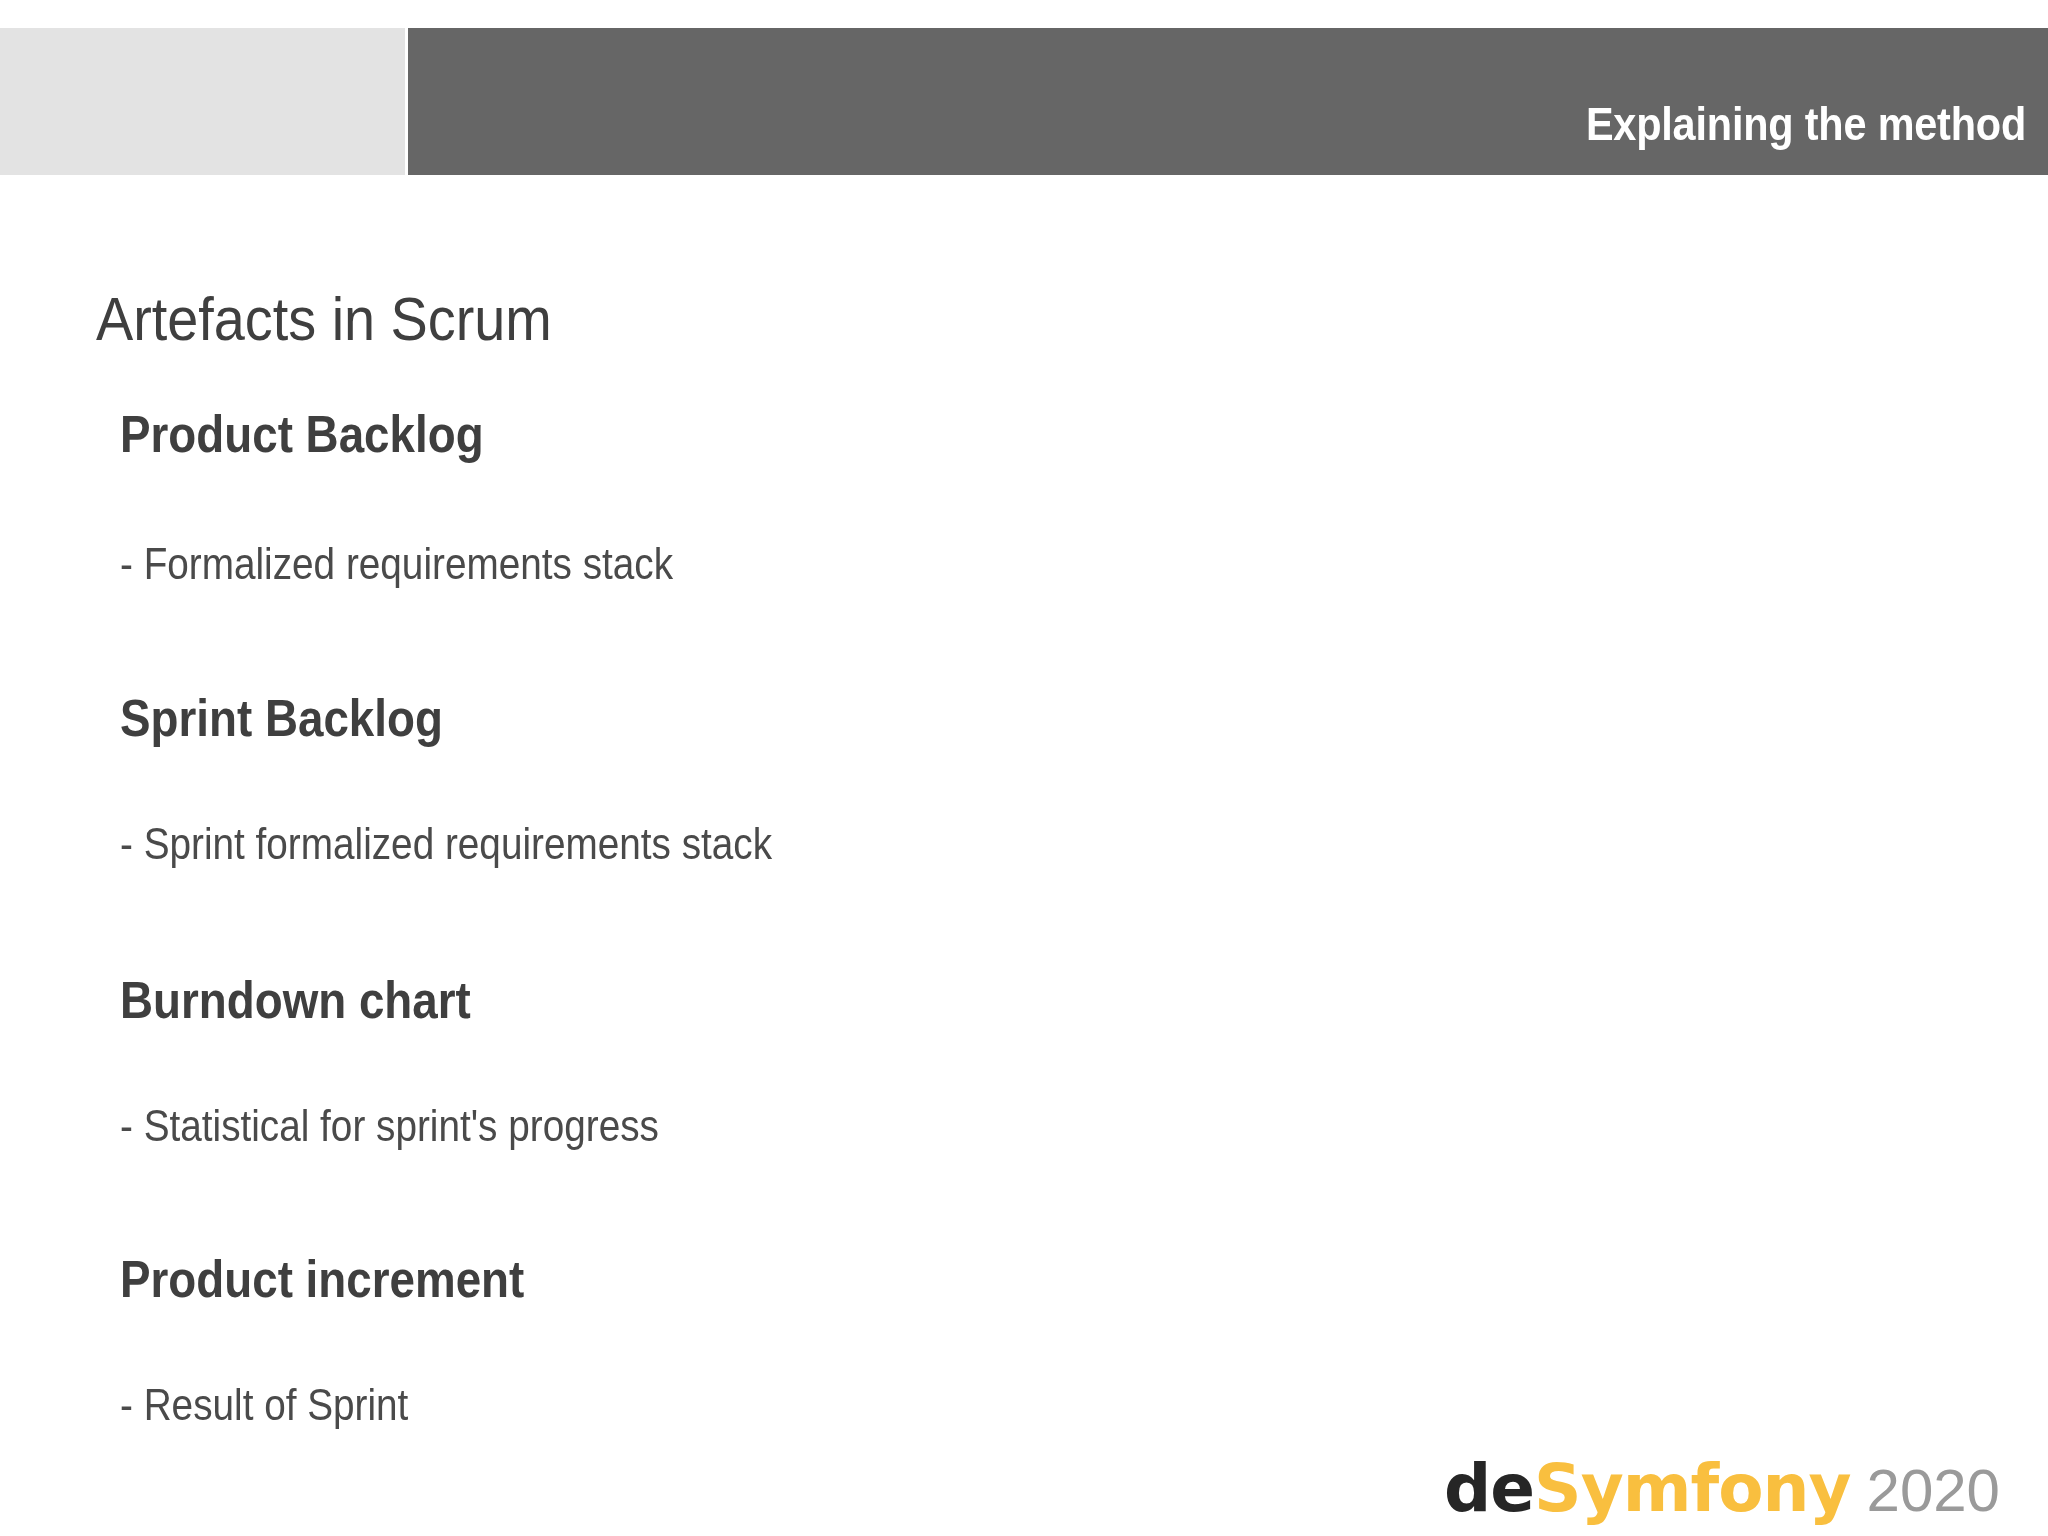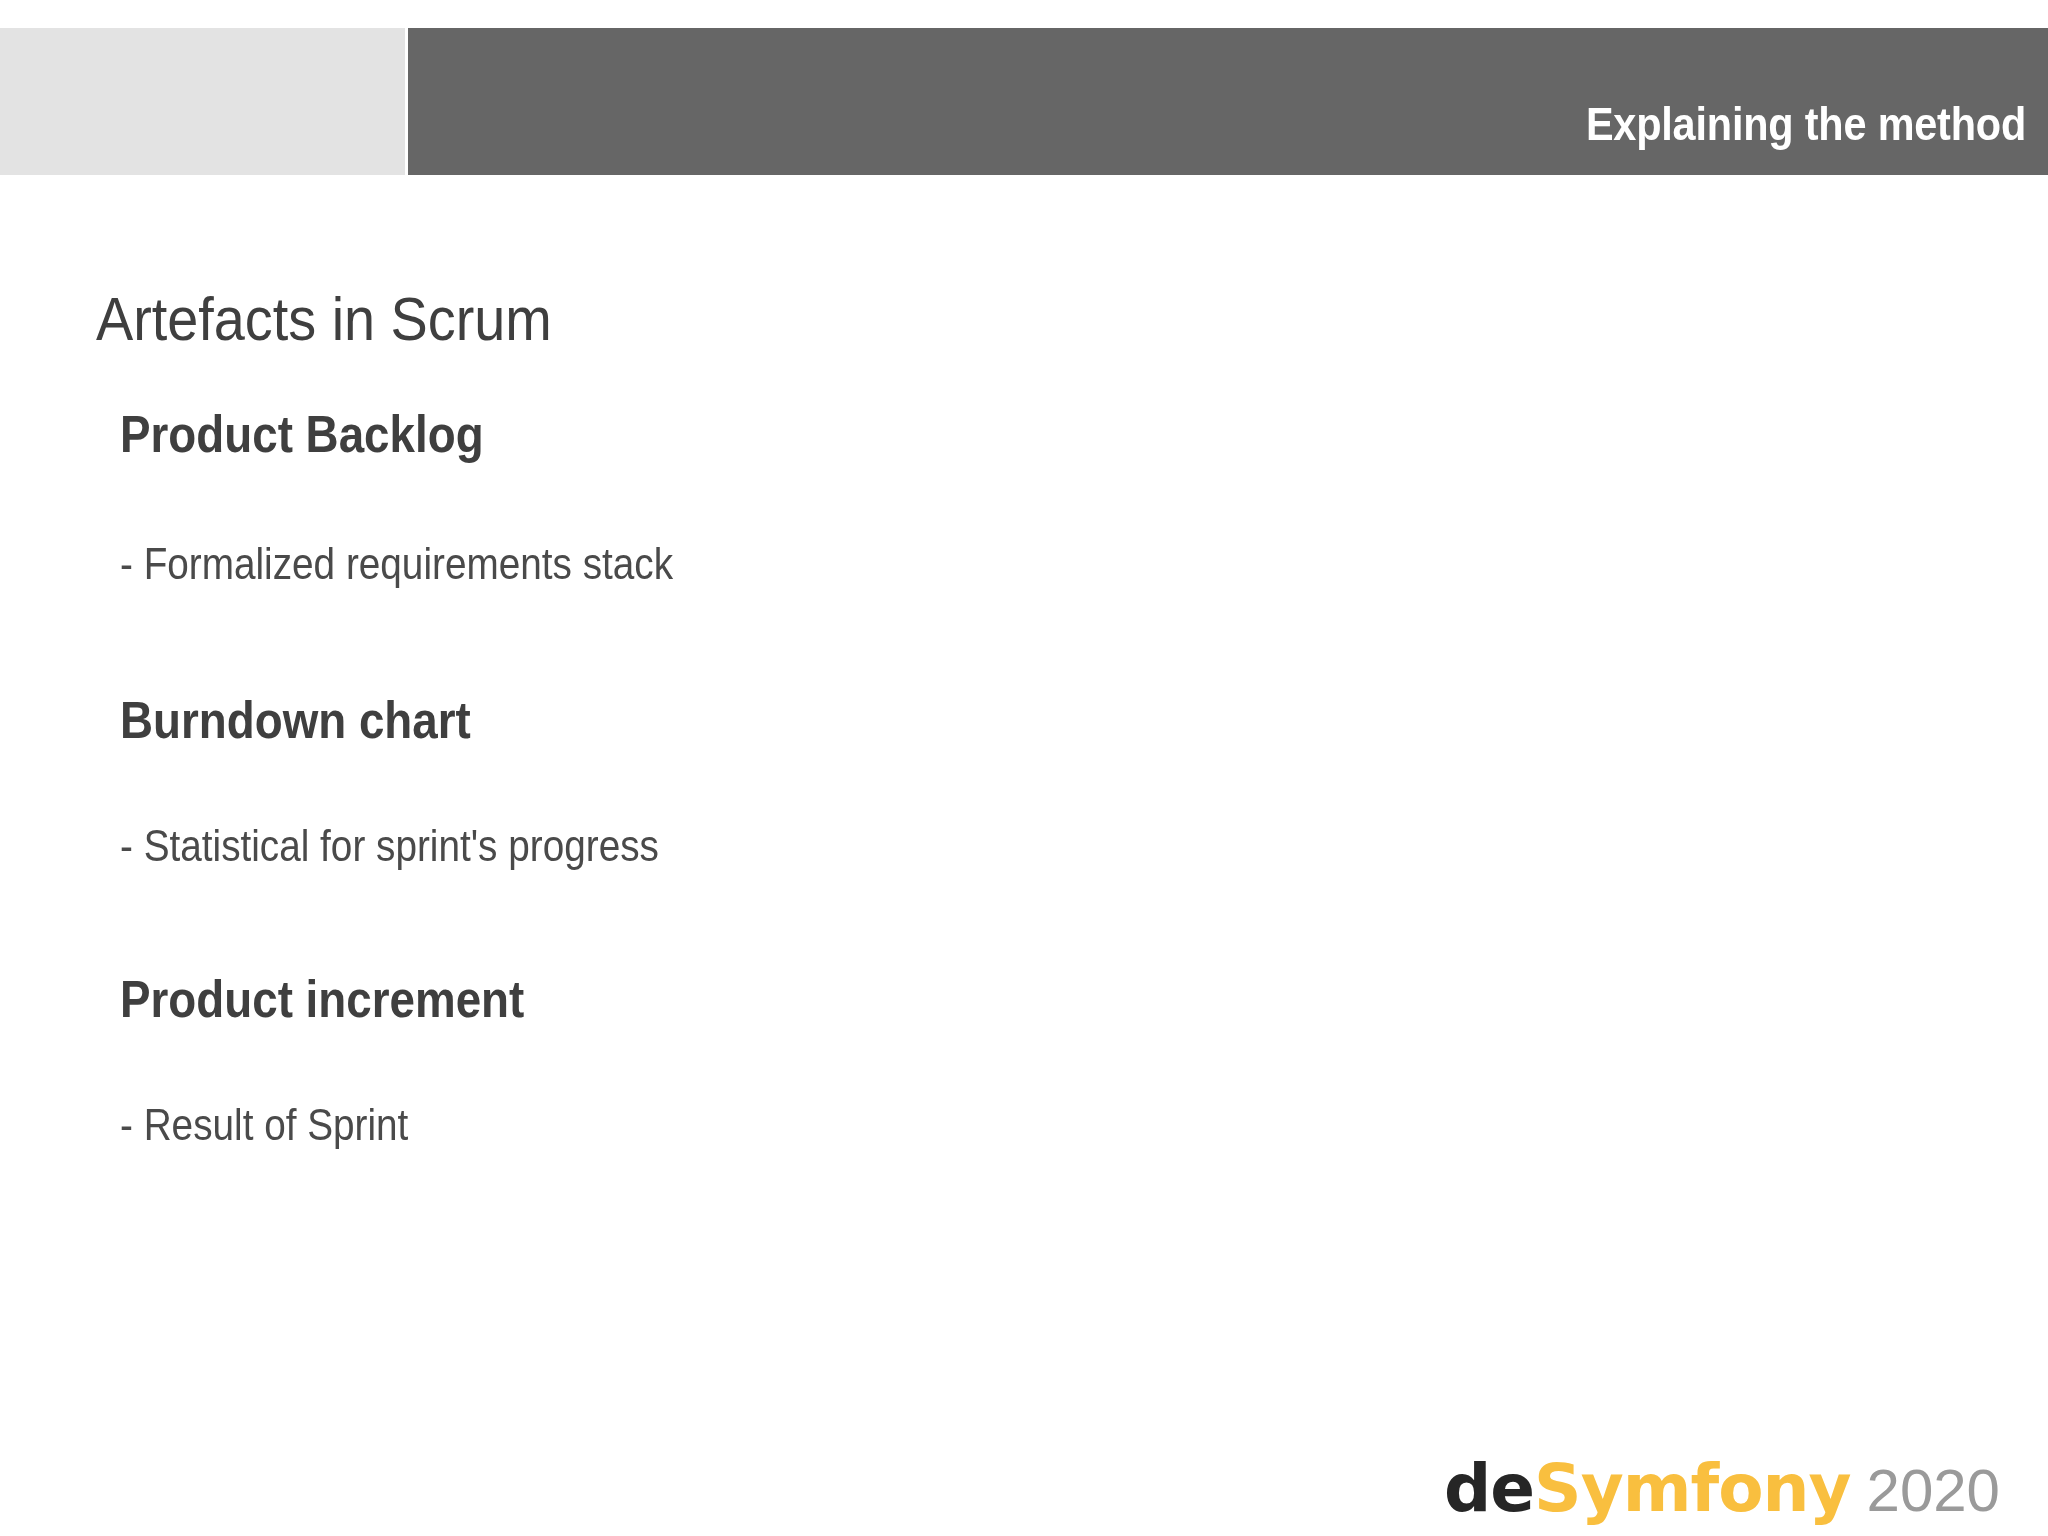--- a/index.html
+++ b/index.html
@@ -163,20 +163,24 @@
 
   <h1 class="slide-title">Artefacts in Scrum</h1>
 
   <div class="content">
 
     <div class="section sec-0">
       <div class="section-heading">Product Backlog</div>
       <div class="section-bullet">- Formalized requirements stack</div>
     </div>
 
+    <div class="section sec-1">
+      <div class="section-heading">Sprint Backlog</div>
+      <div class="section-bullet">- Sprint formalized requirements stack</div>
+    </div>
 
     <div class="section sec-3">
       <div class="section-heading">Burndown chart</div>
       <div class="section-bullet">- Statistical for sprint's progress</div>
     </div>
 
     <div class="section sec-2">
       <div class="section-heading">Product increment</div>
       <div class="section-bullet">- Result of Sprint</div>
     </div>

